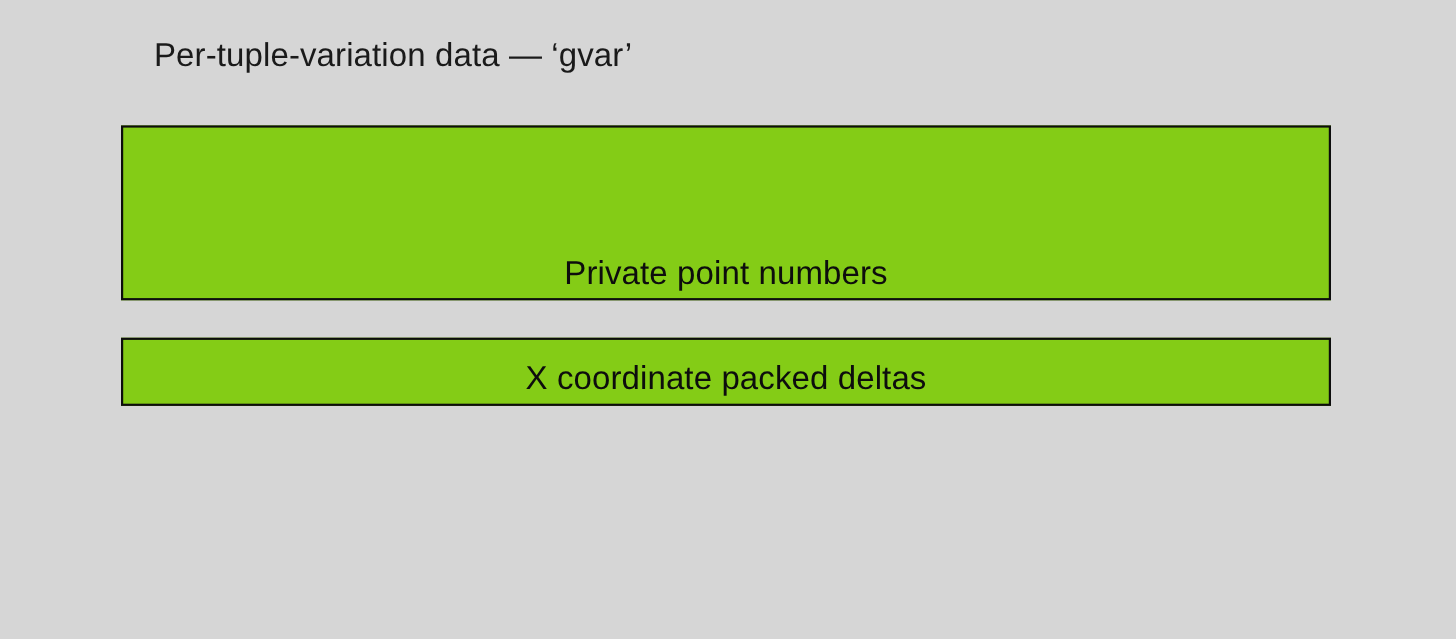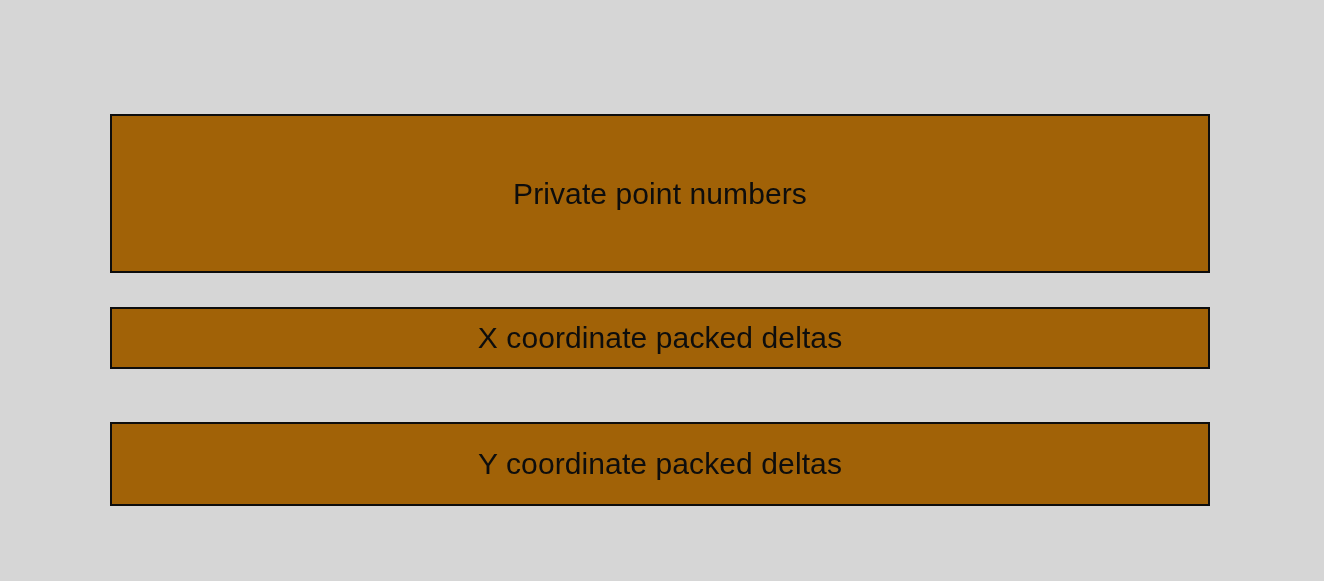--- a/index.html
+++ b/index.html
@@ -27,26 +27,26 @@
     line-height: 40px;
     color: #1a1a1a;
     white-space: nowrap;
     letter-spacing: 0.1px;
   }
   .struct-box {
     position: absolute;
     left: 110px;
     width: 1100px;
     box-sizing: border-box;
-    background: #a16207;
+    background: #84cc16;
     border: 2px solid #0d0d0d;
     display: flex;
     flex-direction: column;
     align-items: center;
-    justify-content: center;
+    justify-content: flex-end;
   }
   #box-private-point-numbers {
     top: 114px;
     height: 159px;
   }
   #box-x-deltas {
     top: 307px;
     height: 62px;
   }
   #box-y-deltas {
@@ -63,26 +63,24 @@
   }
   .box-line.secondary {
     margin-top: 12px;
   }
 </style>
 </head>
 <body>
 
 <div id="diagram">
 
+  <div class="diagram-title">Per-tuple-variation data — ‘gvar’</div>
 
   <div class="struct-box" id="box-private-point-numbers">
     <div class="box-line">Private point numbers</div>
   </div>
 
   <div class="struct-box" id="box-x-deltas">
     <div class="box-line">X coordinate packed deltas</div>
   </div>
 
-  <div class="struct-box" id="box-y-deltas">
-    <div class="box-line">Y coordinate packed deltas</div>
-  </div>
 
 </div>
 
 </body></html>

